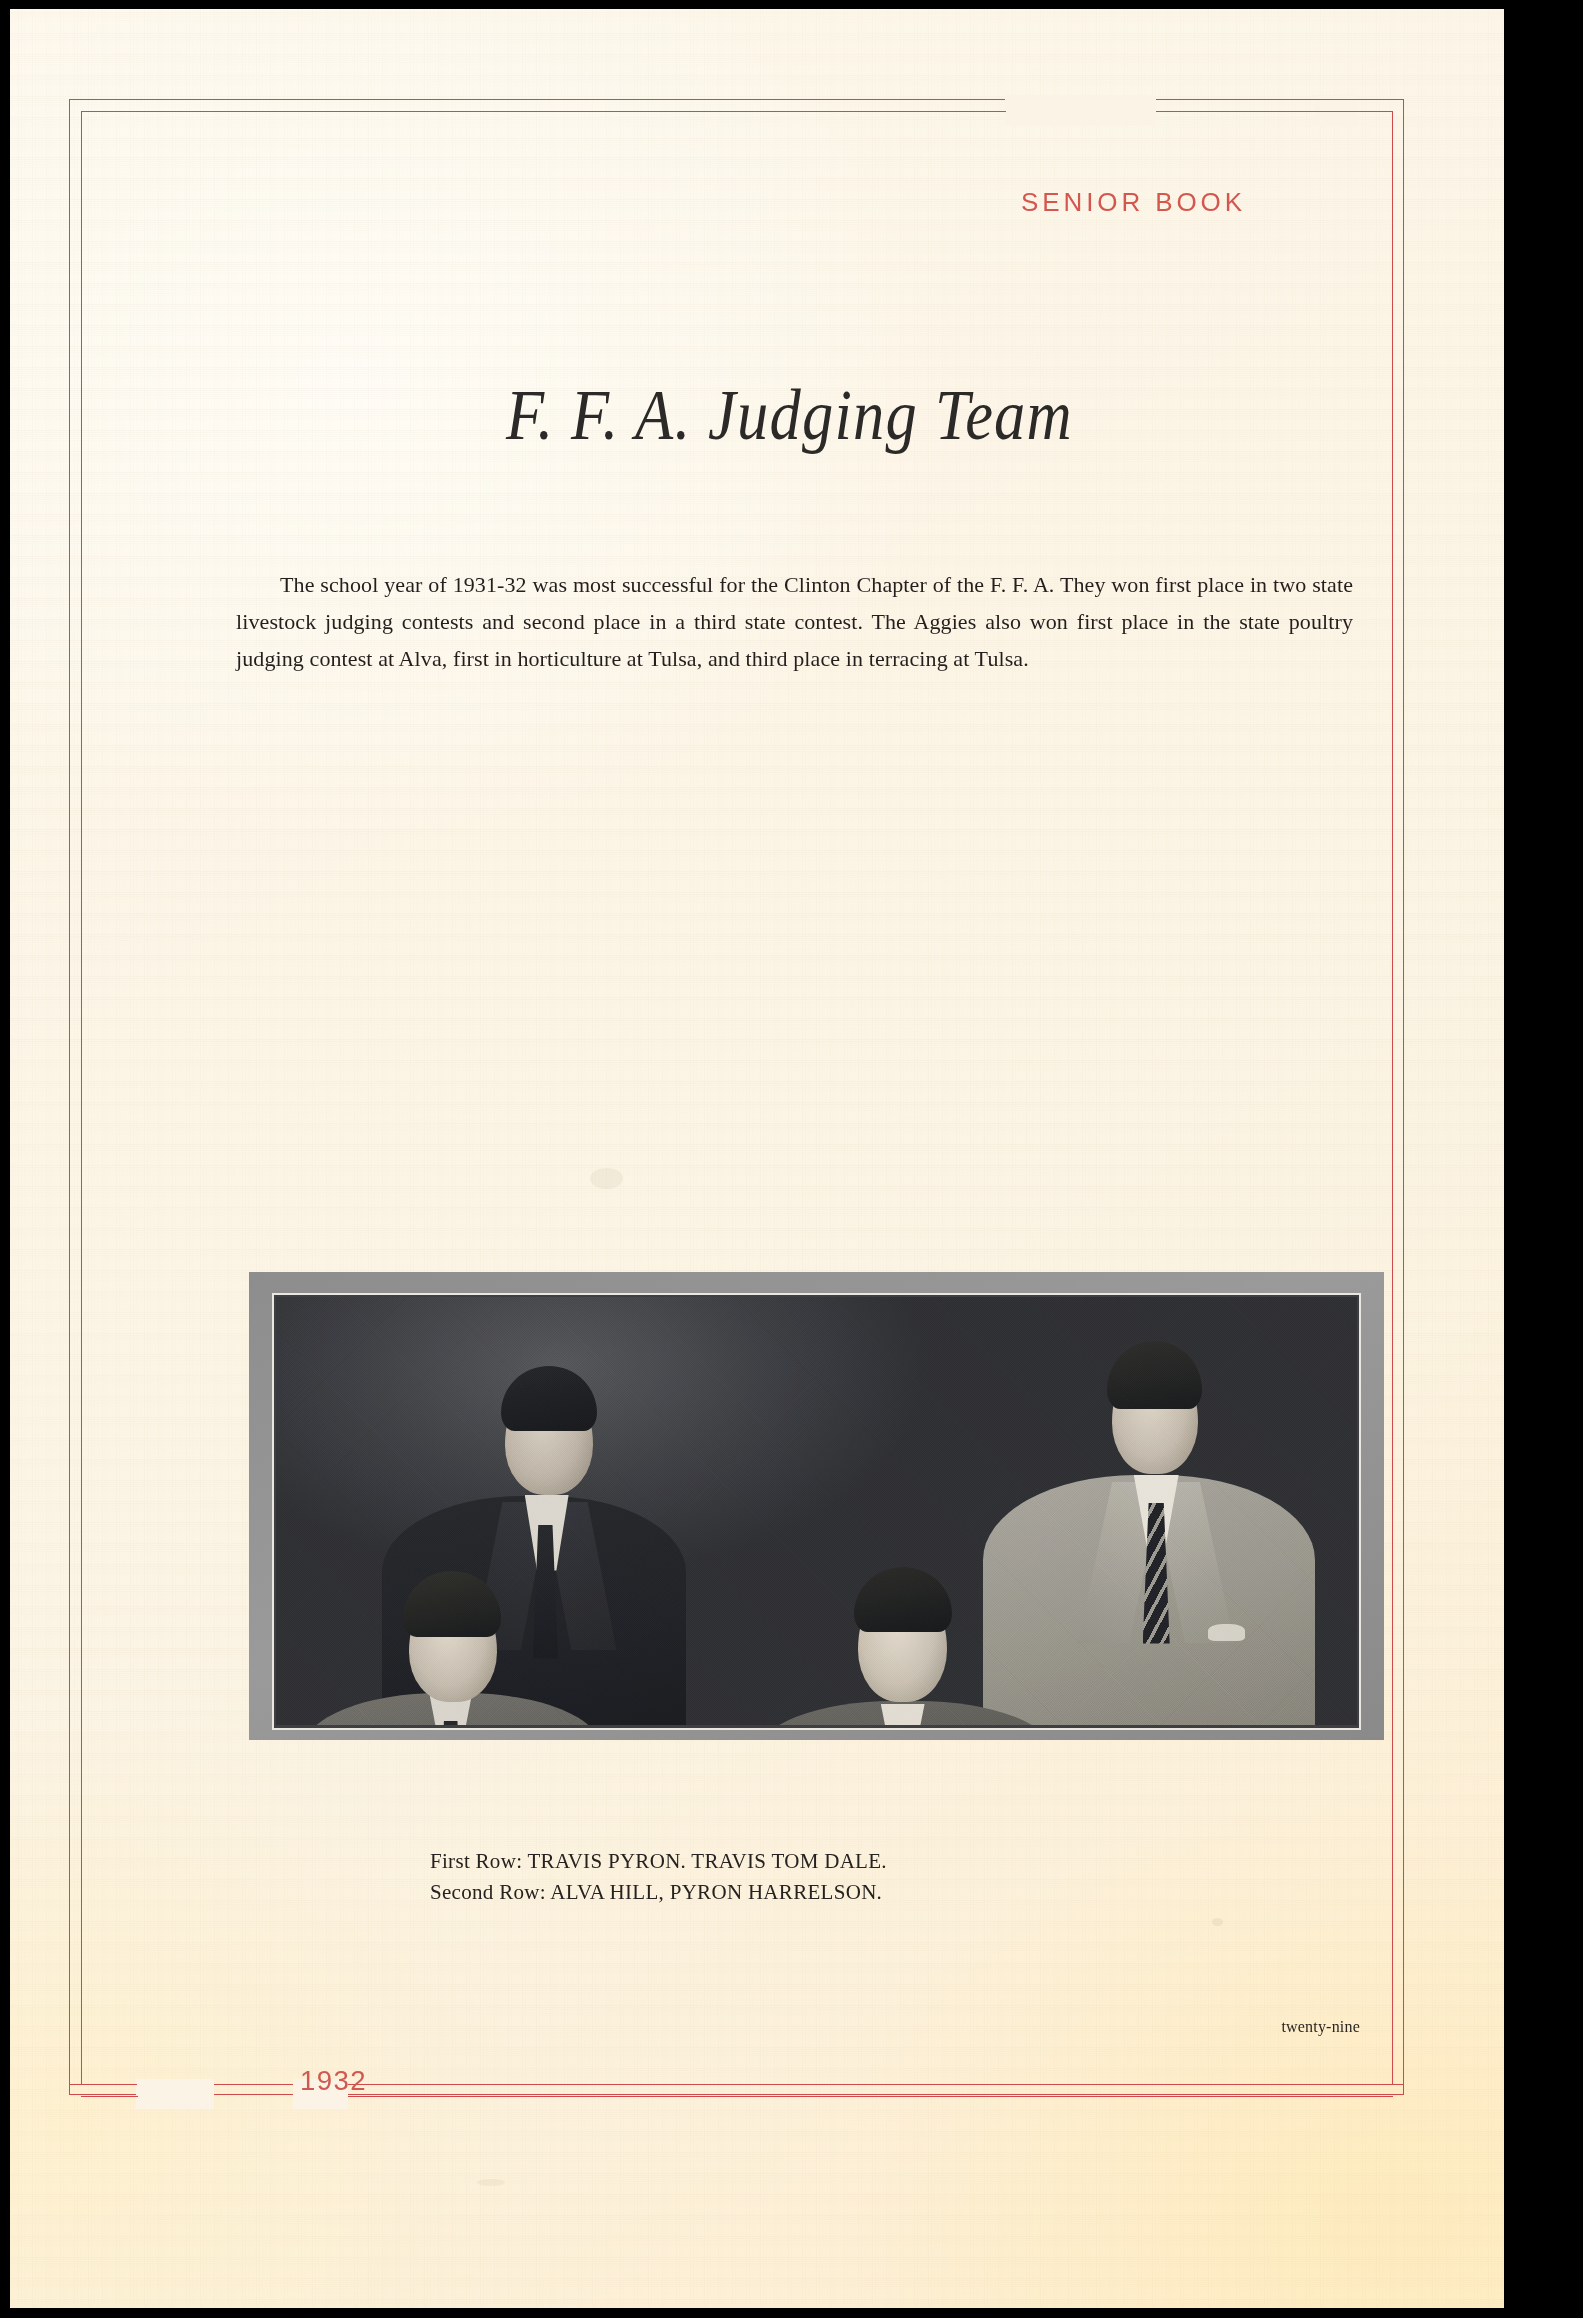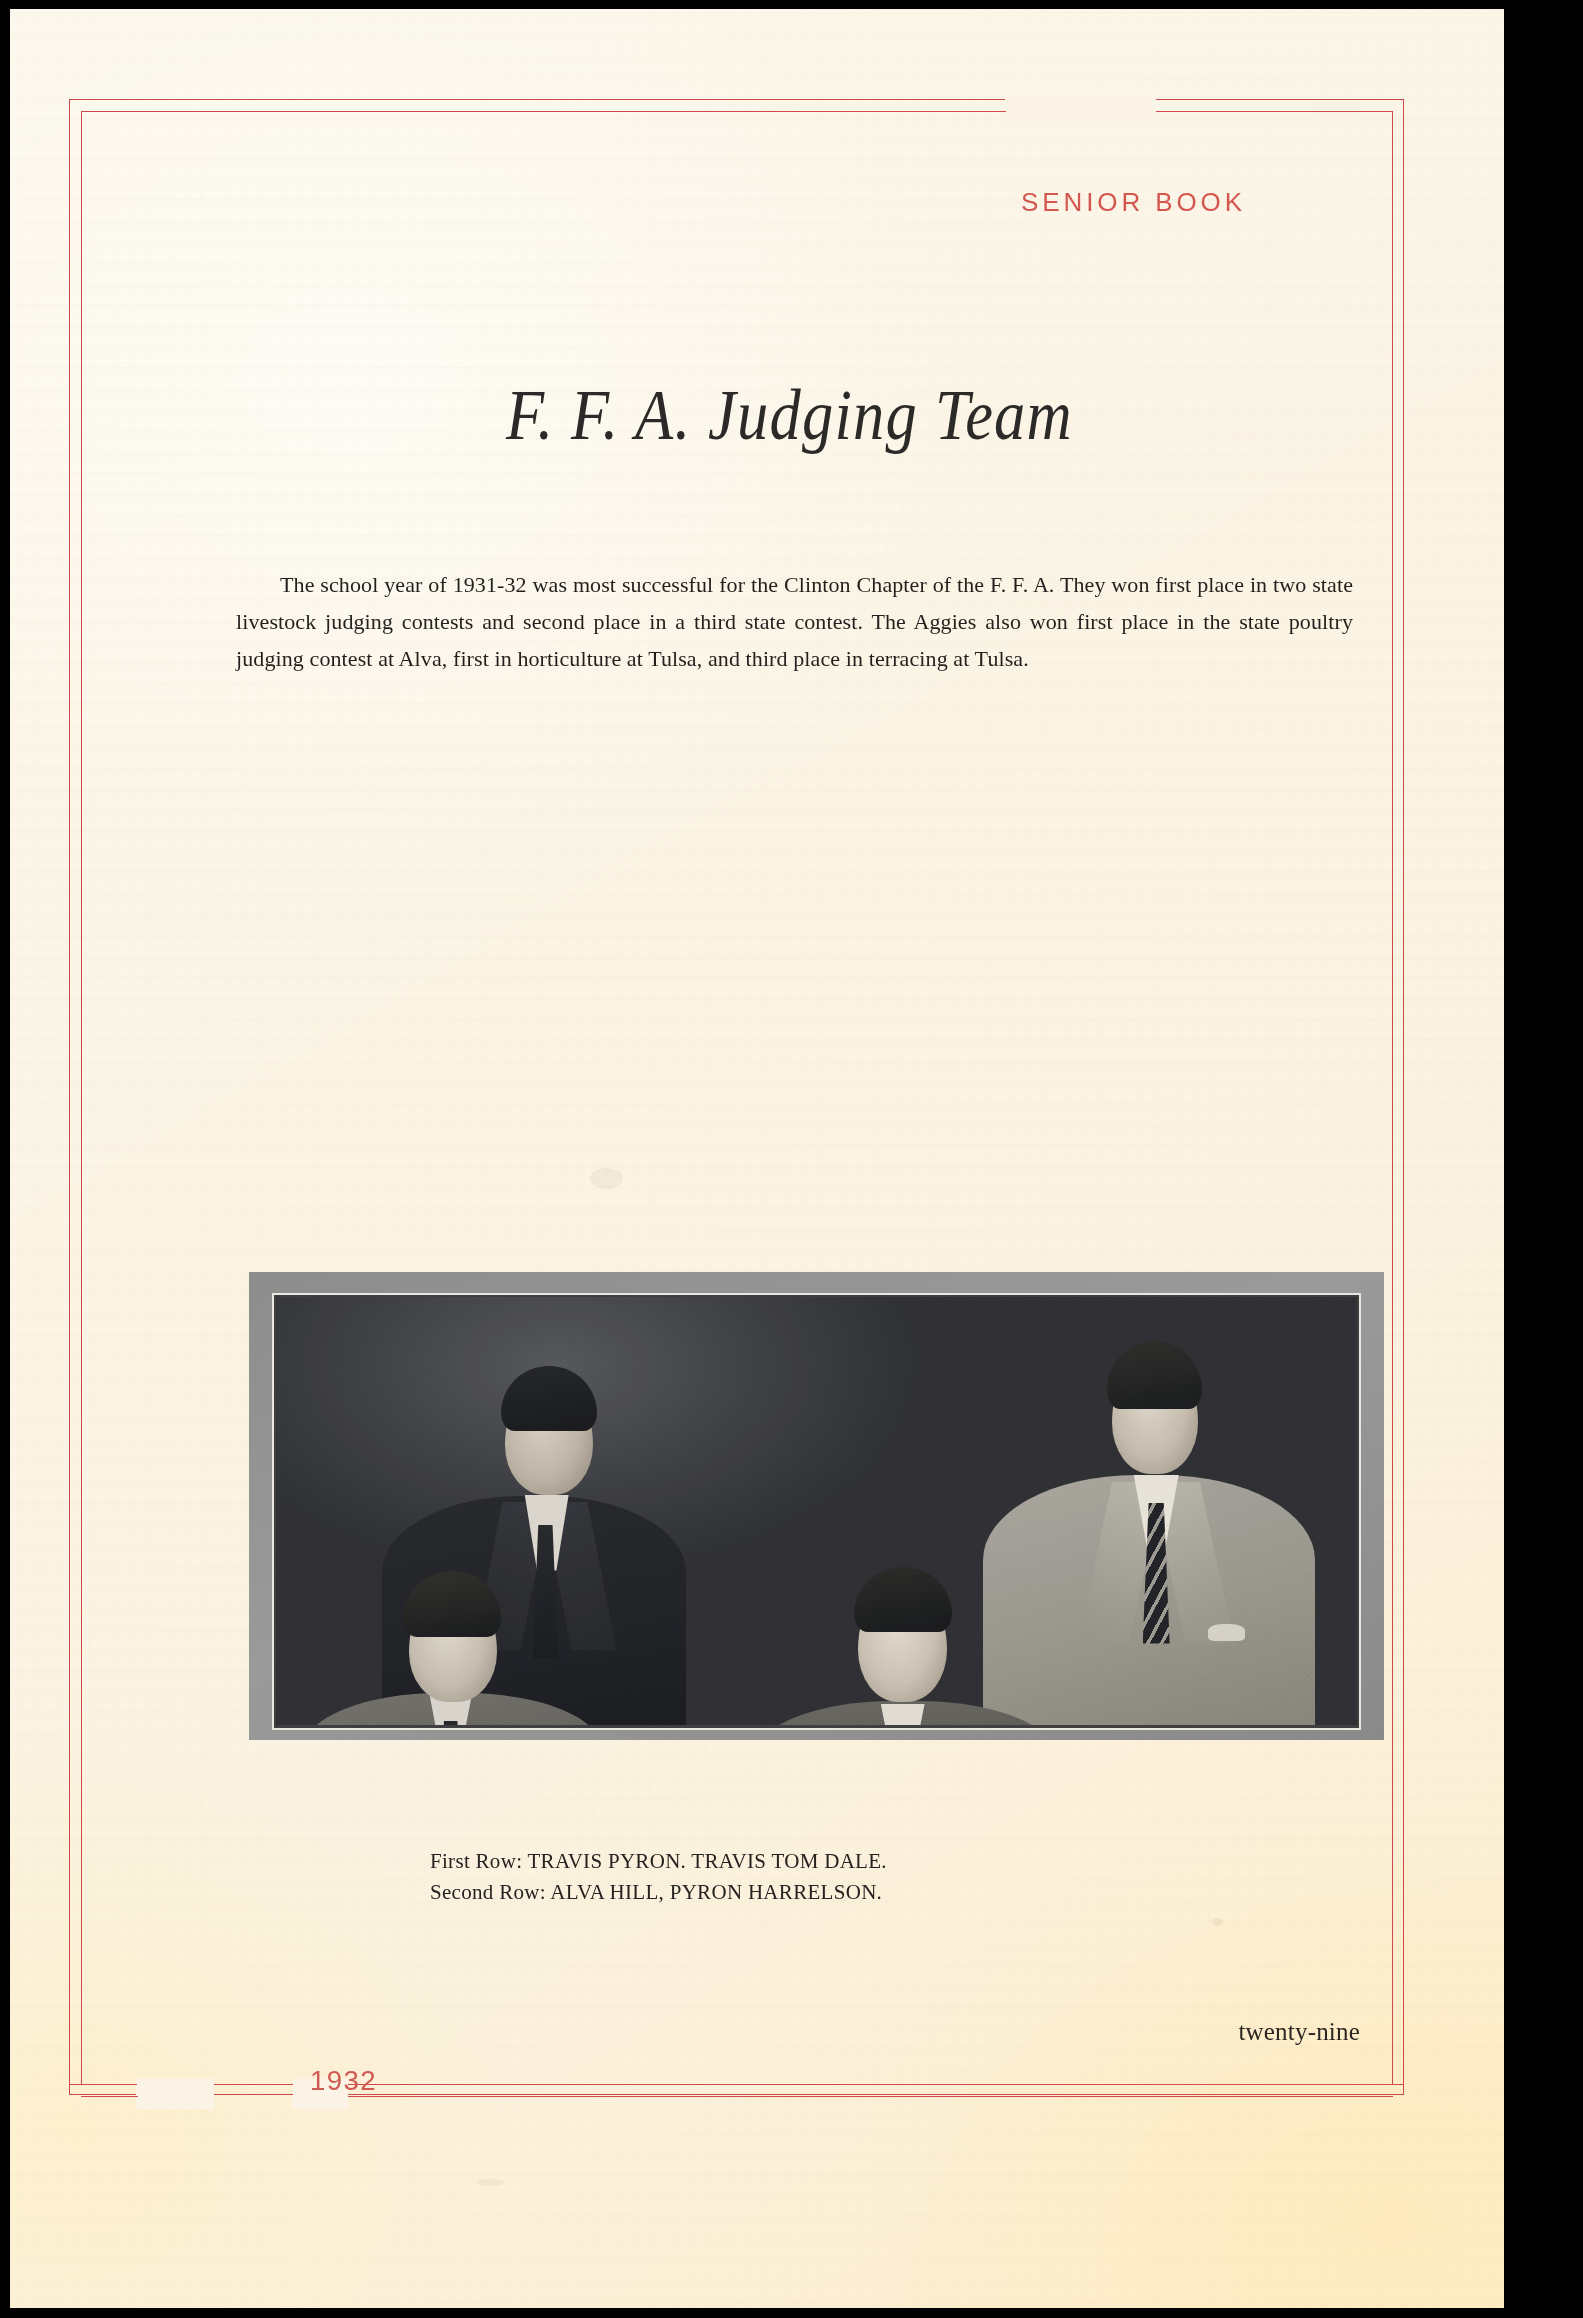--- a/index.html
+++ b/index.html
@@ -111,21 +111,21 @@
     top: 178px;
     font-family: "Liberation Sans", sans-serif;
     font-size: 26px;
     letter-spacing: 3.9px;
     color: #d4574f;
     white-space: nowrap;
   }
 
   .footer-year {
     position: absolute;
-    left: 300px;
+    left: 290px;
     top: 2056px;
     font-family: "Liberation Sans", sans-serif;
     font-size: 27.6px;
     letter-spacing: 1.4px;
     color: #d05a52;
     white-space: nowrap;
   }
 
   
   .page-title {
@@ -245,21 +245,21 @@
     white-space: nowrap;
   }
 
   .page-number {
     position: absolute;
     left: 1060px;
     top: 2009px;
     width: 290px;
     text-align: right;
     font-family: "Liberation Serif", serif;
-    font-size: 25px;
+    font-size: 16px;
     color: #2a2522;
     letter-spacing: 0.2px;
   }
 
   
   .speck { position: absolute; background: rgba(150,130,100,0.35); border-radius: 50%; }
 </style>
 </head>
 <body>
 

